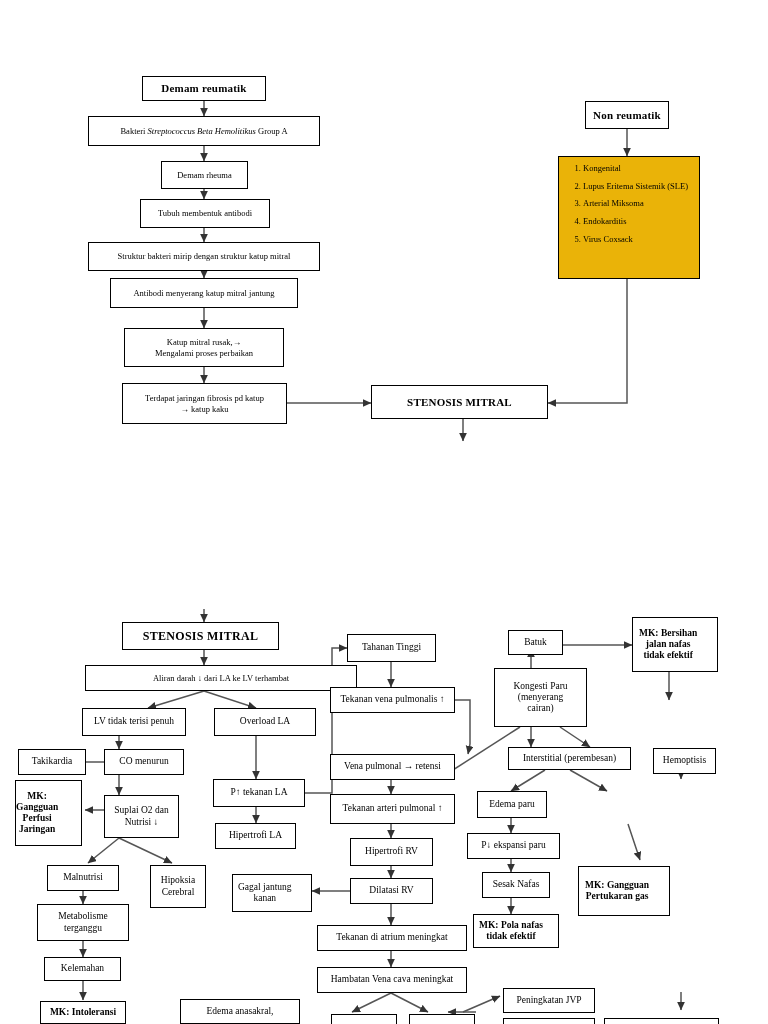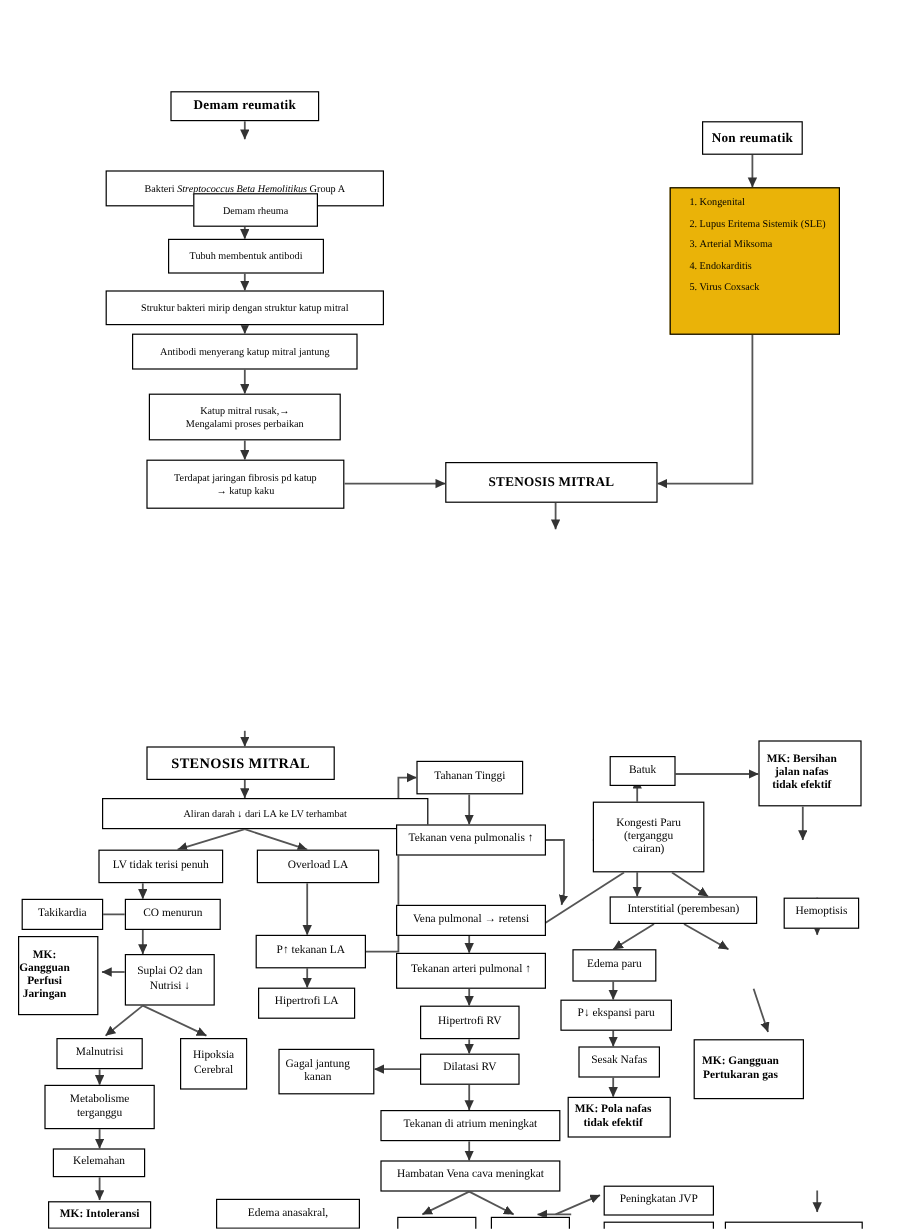--- a/index.html
+++ b/index.html
@@ -116,27 +116,27 @@
       <path d="M628,824 L640,860"></path>
       <path d="M681,748 L681,779"></path>
       <path d="M669,672 L669,700"></path>
       <path d="M681,992 L681,1010"></path>
       <path d="M463,1012 L500,996"></path>
     </g>
   </svg>
 
   <div class="node title2" style="left:142px;top:76px;width:124px;height:25px;">Demam reumatik</div>
 
-  <div class="node small" style="left:88px;top:116px;width:232px;height:30px;margin-top:26px;">
+  <div class="node small" style="left:88px;top:116px;width:232px;height:30px;">
     <span>
       <span>Bakteri </span><span class="ital">Streptococcus Beta Hemolitikus</span><span> Group A</span>
     </span>
   </div>
 
-  <div class="node small" style="left:161px;top:161px;width:104px;height:28px;text-align:center;">Demam rheuma</div>
+  <div class="node small" style="left:161px;top:161px;width:87px;height:28px;text-align:center;">Demam rheuma</div>
 
   <div class="node small" style="left:140px;top:199px;width:130px;height:29px;">Tubuh membentuk antibodi</div>
 
   <div class="node small" style="left:88px;top:242px;width:232px;height:29px;">Struktur bakteri mirip dengan struktur katup mitral</div>
 
   <div class="node small" style="left:110px;top:278px;width:188px;height:30px;">Antibodi menyerang katup mitral jantung</div>
 
   <div class="node small" style="left:124px;top:328px;width:160px;height:39px;">
     <span>
       <span class="sub">Katup mitral rusak,→</span>
@@ -240,21 +240,21 @@
 
   <div class="node mid" style="left:317px;top:967px;width:150px;height:26px;">Hambatan Vena cava meningkat</div>
 
   <div class="node mid" style="left:180px;top:999px;width:120px;height:25px;">Edema anasakral,</div>
 
   <div class="node mid" style="left:508px;top:630px;width:55px;height:25px;">Batuk</div>
 
   <div class="node mid" style="left:494px;top:668px;width:93px;height:59px;">
     <span>
       <span class="sub">Kongesti Paru</span>
-      <span class="sub">(terganggu</span>
+      <span class="sub">(menyerang</span>
       <span class="sub">cairan)</span>
     </span>
   </div>
 
   <div class="node mid" style="left:508px;top:747px;width:123px;height:23px;">Interstitial (perembesan)</div>
 
   <div class="node mid" style="left:477px;top:791px;width:70px;height:27px;">Edema paru</div>
 
 
   <div class="node mid" style="left:467px;top:833px;width:93px;height:26px;">P↓ ekspansi paru</div>

